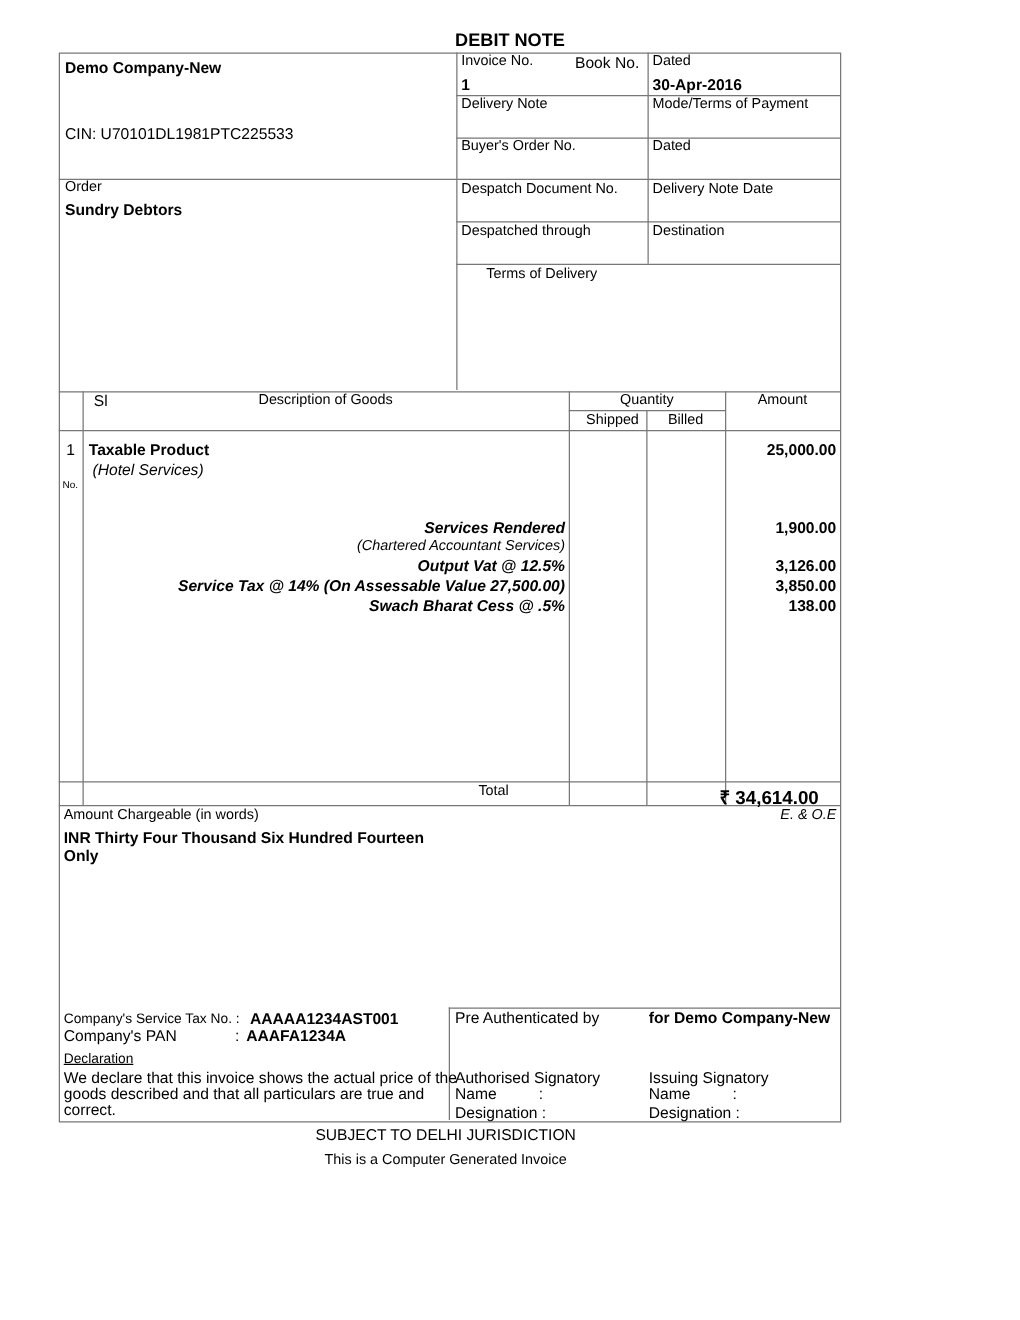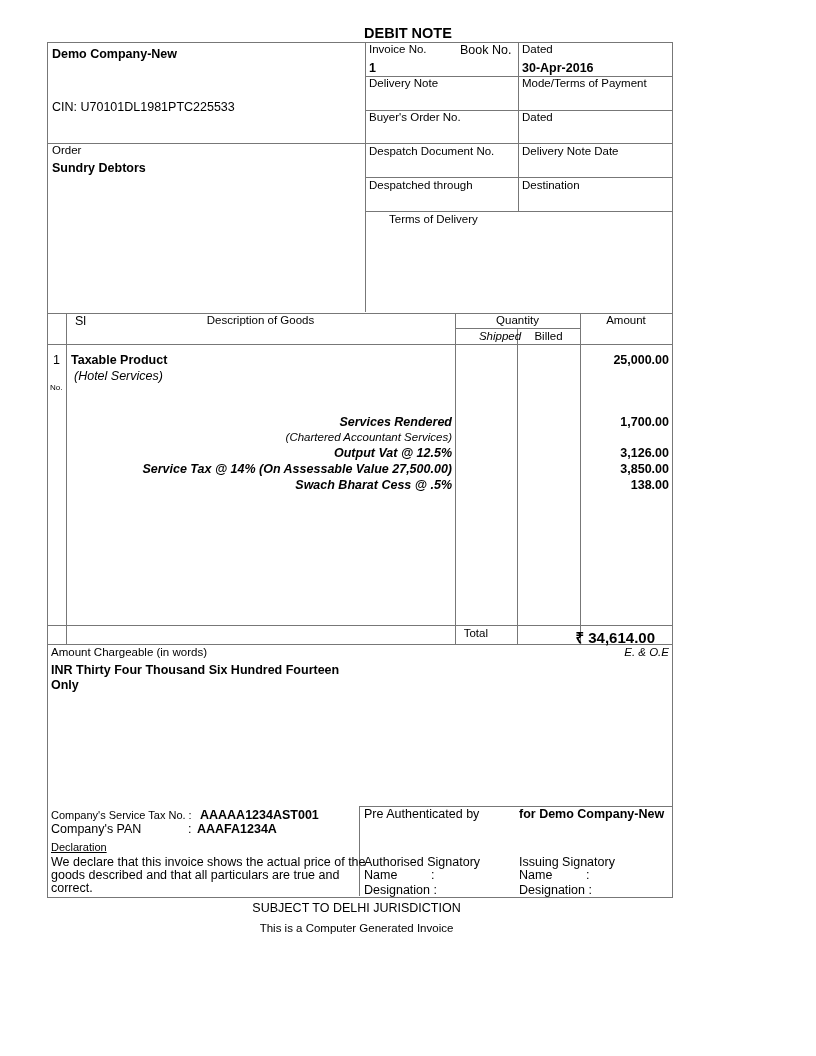--- a/index.html
+++ b/index.html
@@ -61,50 +61,50 @@
 <div class="vl" style="left:580px; top:313px; height:331px;"></div>
 <div class="hl" style="left:455px; top:328px; width:125px;"></div>
 <div class="hl" style="left:47px; top:344px; width:625px;"></div>
 <div class="hl" style="left:47px; top:625px; width:625px;"></div>
 <div class="hl" style="left:47px; top:644px; width:625px;"></div>
 
 <div class="abs t12" style="left:51px; top:314px;margin-left:24px;">Sl</div>
 <div class="abs small" style="left:50px; top:340px;margin-top:43px;">No.</div>
 <div class="abs t11 c" style="left:66px; width:389px; top:314px;">Description of Goods</div>
 <div class="abs t11 c" style="left:455px; width:125px; top:314px;">Quantity</div>
-<div class="abs t11 c" style="left:469px; width:62px; top:330px;font-style:italic;">Shipped</div>
+<div class="abs t11 c" style="left:459px; width:62px; top:330px;">Shipped</div>
 <div class="abs t11 c" style="left:517px; width:63px; top:330px;">Billed</div>
 <div class="abs t11 c" style="left:580px; width:92px; top:314px;">Amount</div>
 
 <div>
   <div class="abs t12" style="left:53px; top:353px;">1</div>
   <div class="abs t12 b" style="left:71px; top:353px;">Taxable Product</div>
   <div class="abs t12 i" style="left:74px; top:369px;">(Hotel Services)</div>
   <div class="abs t12 b r" style="left:580px; width:89px; top:353px;">25,000.00</div>
 </div>
 
 <div>
   <div class="abs t12 b i r" style="left:66px; width:386px; top:415px;">Services Rendered</div>
-  <div class="abs t12 b r" style="left:580px; width:89px; top:415px;">1,700.00</div>
+  <div class="abs t12 b r" style="left:580px; width:89px; top:415px;">1,900.00</div>
   <div class="abs t11 i r" style="left:66px; width:386px; top:431px;">(Chartered Accountant Services)</div>
 </div>
 <div>
   <div class="abs t12 b i r" style="left:66px; width:386px; top:446px;">Output Vat @ 12.5%</div>
   <div class="abs t12 b r" style="left:580px; width:89px; top:446px;">3,126.00</div>
 </div>
 <div>
   <div class="abs t12 b i r" style="left:66px; width:386px; top:462px;">Service Tax @ 14% (On Assessable Value 27,500.00)</div>
   <div class="abs t12 b r" style="left:580px; width:89px; top:462px;">3,850.00</div>
 </div>
 <div>
   <div class="abs t12 b i r" style="left:66px; width:386px; top:478px;">Swach Bharat Cess @ .5%</div>
   <div class="abs t12 b r" style="left:580px; width:89px; top:478px;">138.00</div>
 </div>
 
-<div class="abs t11 r" style="left:66px; width:386px; top:627px;padding-left:36px;">Total</div>
+<div class="abs t11 r" style="left:66px; width:341px; top:627px;">Total</div>
 <div class="abs b r" style="left:566px; width:89px; top:627px; font-size:15px;">₹ 34,614.00</div>
 
 <div class="abs t11" style="left:51px; top:646px;">Amount Chargeable (in words)</div>
 <div class="abs t11 i r" style="left:580px; width:89px; top:646px;">E. &amp; O.E</div>
 <div class="abs t12 b" style="left:51px; top:663px;">INR Thirty Four Thousand Six Hundred Fourteen</div>
 <div class="abs t12 b" style="left:51px; top:678px;">Only</div>
 
 <div class="hl" style="left:359px; top:806px; width:313px;"></div>
 <div class="vl" style="left:359px; top:806px; height:90px;"></div>
 

